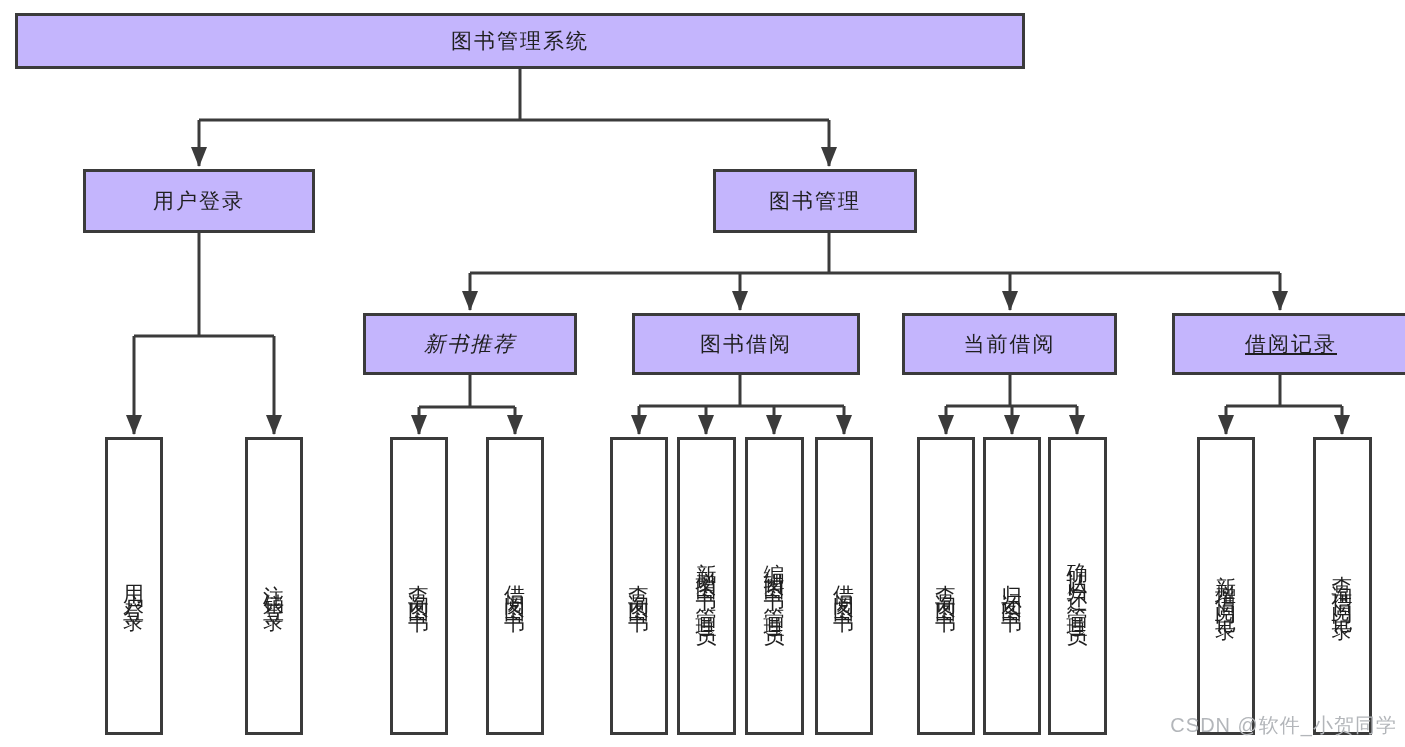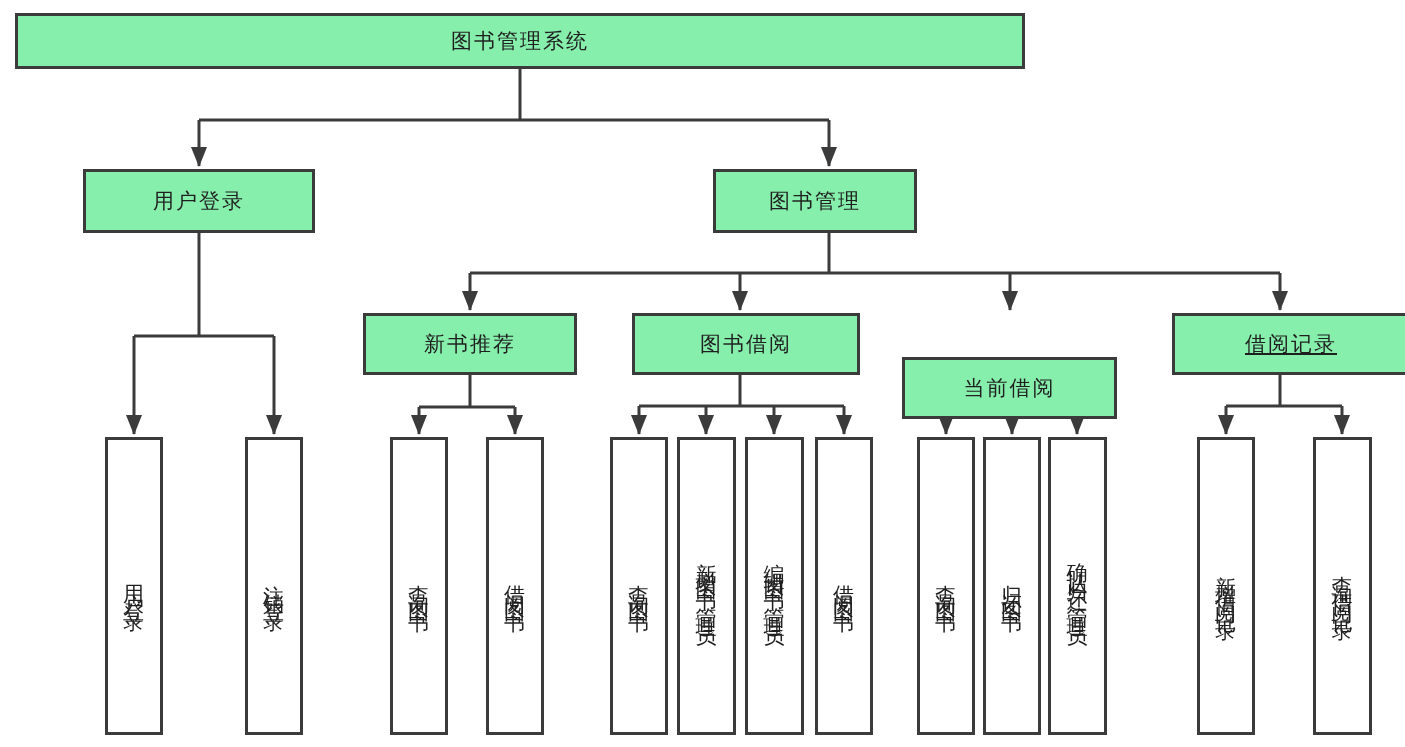--- a/index.html
+++ b/index.html
@@ -4,21 +4,21 @@
 <style>
   html,body { margin:0; padding:0; }
   body { background: var(--background,#fff); }
   .canvas {
     position:relative; width:1405px; height:747px; overflow:hidden;
     background: var(--background,#fff);
     font-family:"Liberation Sans","DejaVu Sans",sans-serif;
     color: var(--text,#1f1f1f);
   }
   .hbox {
-    position:absolute; box-sizing:border-box; background:#86efac;
+    position:absolute; box-sizing:border-box; background:#c4b5fd;
     border:3px solid var(--border,#3b3b3b);
     display:flex; align-items:center; justify-content:center;
     font-size:21px; letter-spacing:2px; white-space:nowrap;
   }
   .vbox {
     position:absolute; top:437px; height:298px; box-sizing:border-box;
     background:#fff; border:3px solid var(--border,#3b3b3b);
     display:flex; align-items:center; justify-content:center;
   }
   .vbox span {
@@ -105,27 +105,27 @@
     <span>图书管理系统</span>
   </div>
 
   <div class="hbox" style="left:83px; top:169px; width:232px; height:64px;">
     <span>用户登录</span>
   </div>
   <div class="hbox" style="left:713px; top:169px; width:204px; height:64px;">
     <span>图书管理</span>
   </div>
 
-  <div class="hbox" style="left:363px; top:313px; width:214px; height:62px;">
+  <div class="hbox" style="left:363px; top:313px; width:214px; height:62px;font-style:italic;">
     <span>新书推荐</span>
   </div>
   <div class="hbox" style="left:632px; top:313px; width:228px; height:62px;">
     <span>图书借阅</span>
   </div>
-  <div class="hbox" style="left:902px; top:313px; width:215px; height:62px;margin-top:44px;">
+  <div class="hbox" style="left:902px; top:313px; width:215px; height:62px;">
     <span>当前借阅</span>
   </div>
   <div class="hbox" style="left:1172px; top:313px; width:238px; height:62px;text-decoration:underline;">
     <span>借阅记录</span>
   </div>
 
   <div class="vbox" style="left:105px; width:58px;">
     <span>用户登录</span>
   </div>
   <div class="vbox" style="left:245px; width:58px;">
@@ -162,14 +162,15 @@
     <span>确认归还（管理员）</span>
   </div>
 
   <div class="vbox" style="left:1197px; width:58px;">
     <span>新增借阅记录</span>
   </div>
   <div class="vbox" style="left:1313px; width:59px;">
     <span>查询借阅记录</span>
   </div>
 
+  <div class="watermark">CSDN @软件_小贺同学</div>
 
 </div>
 
 </body></html>

